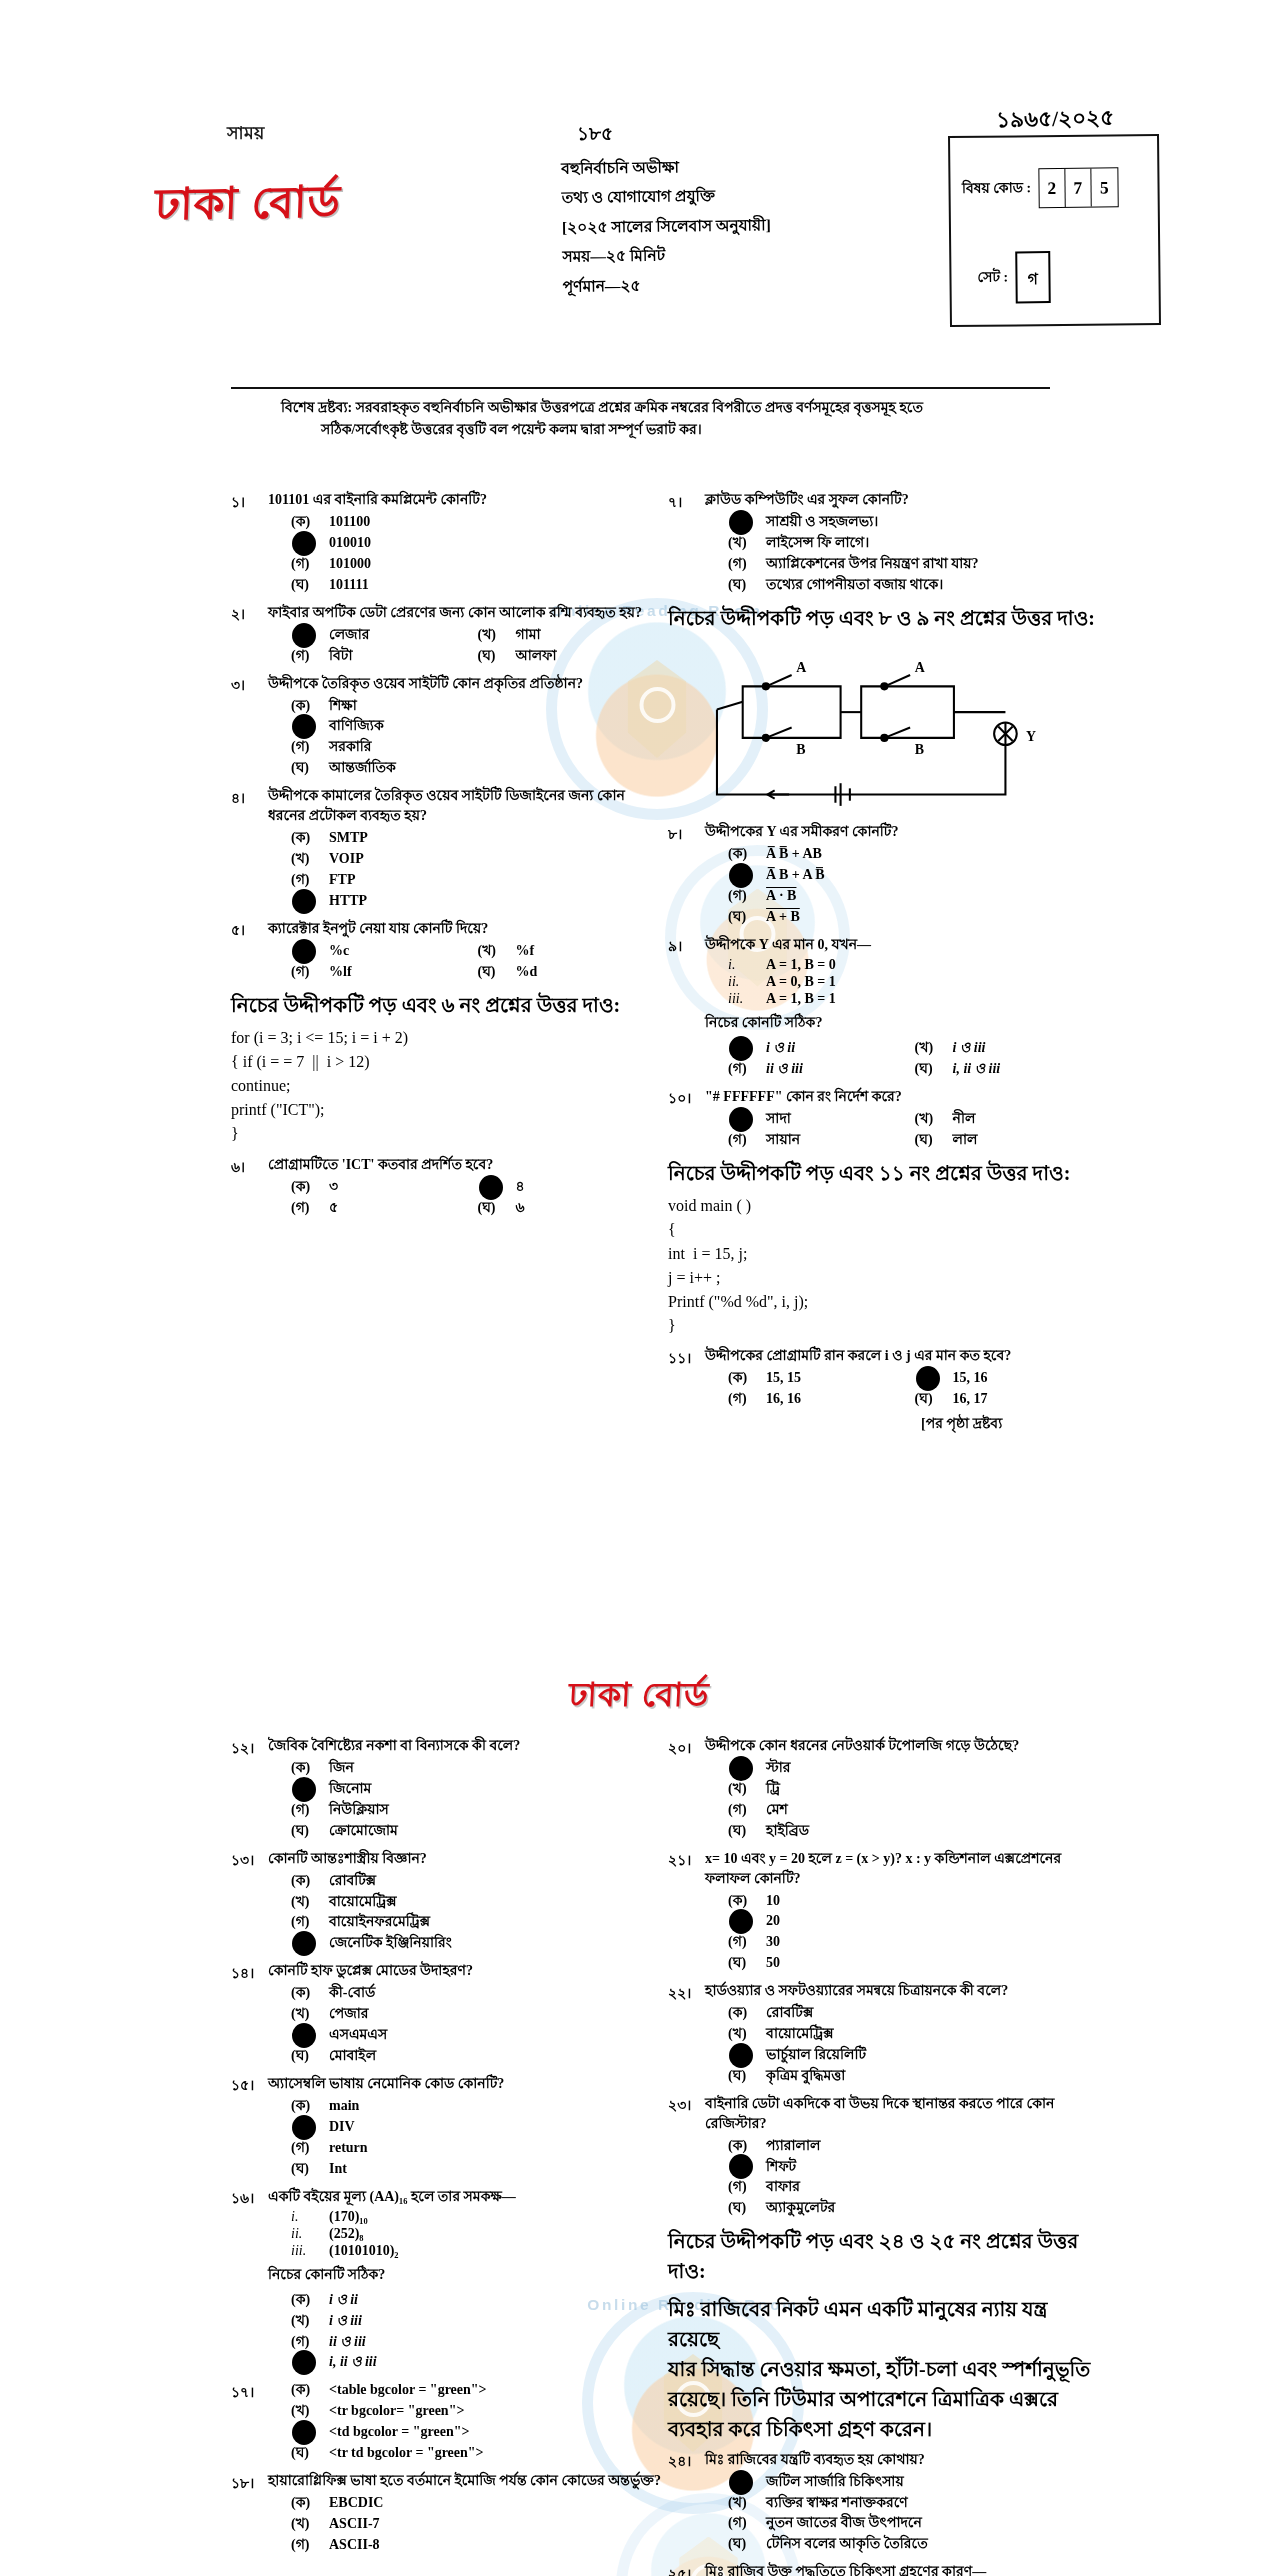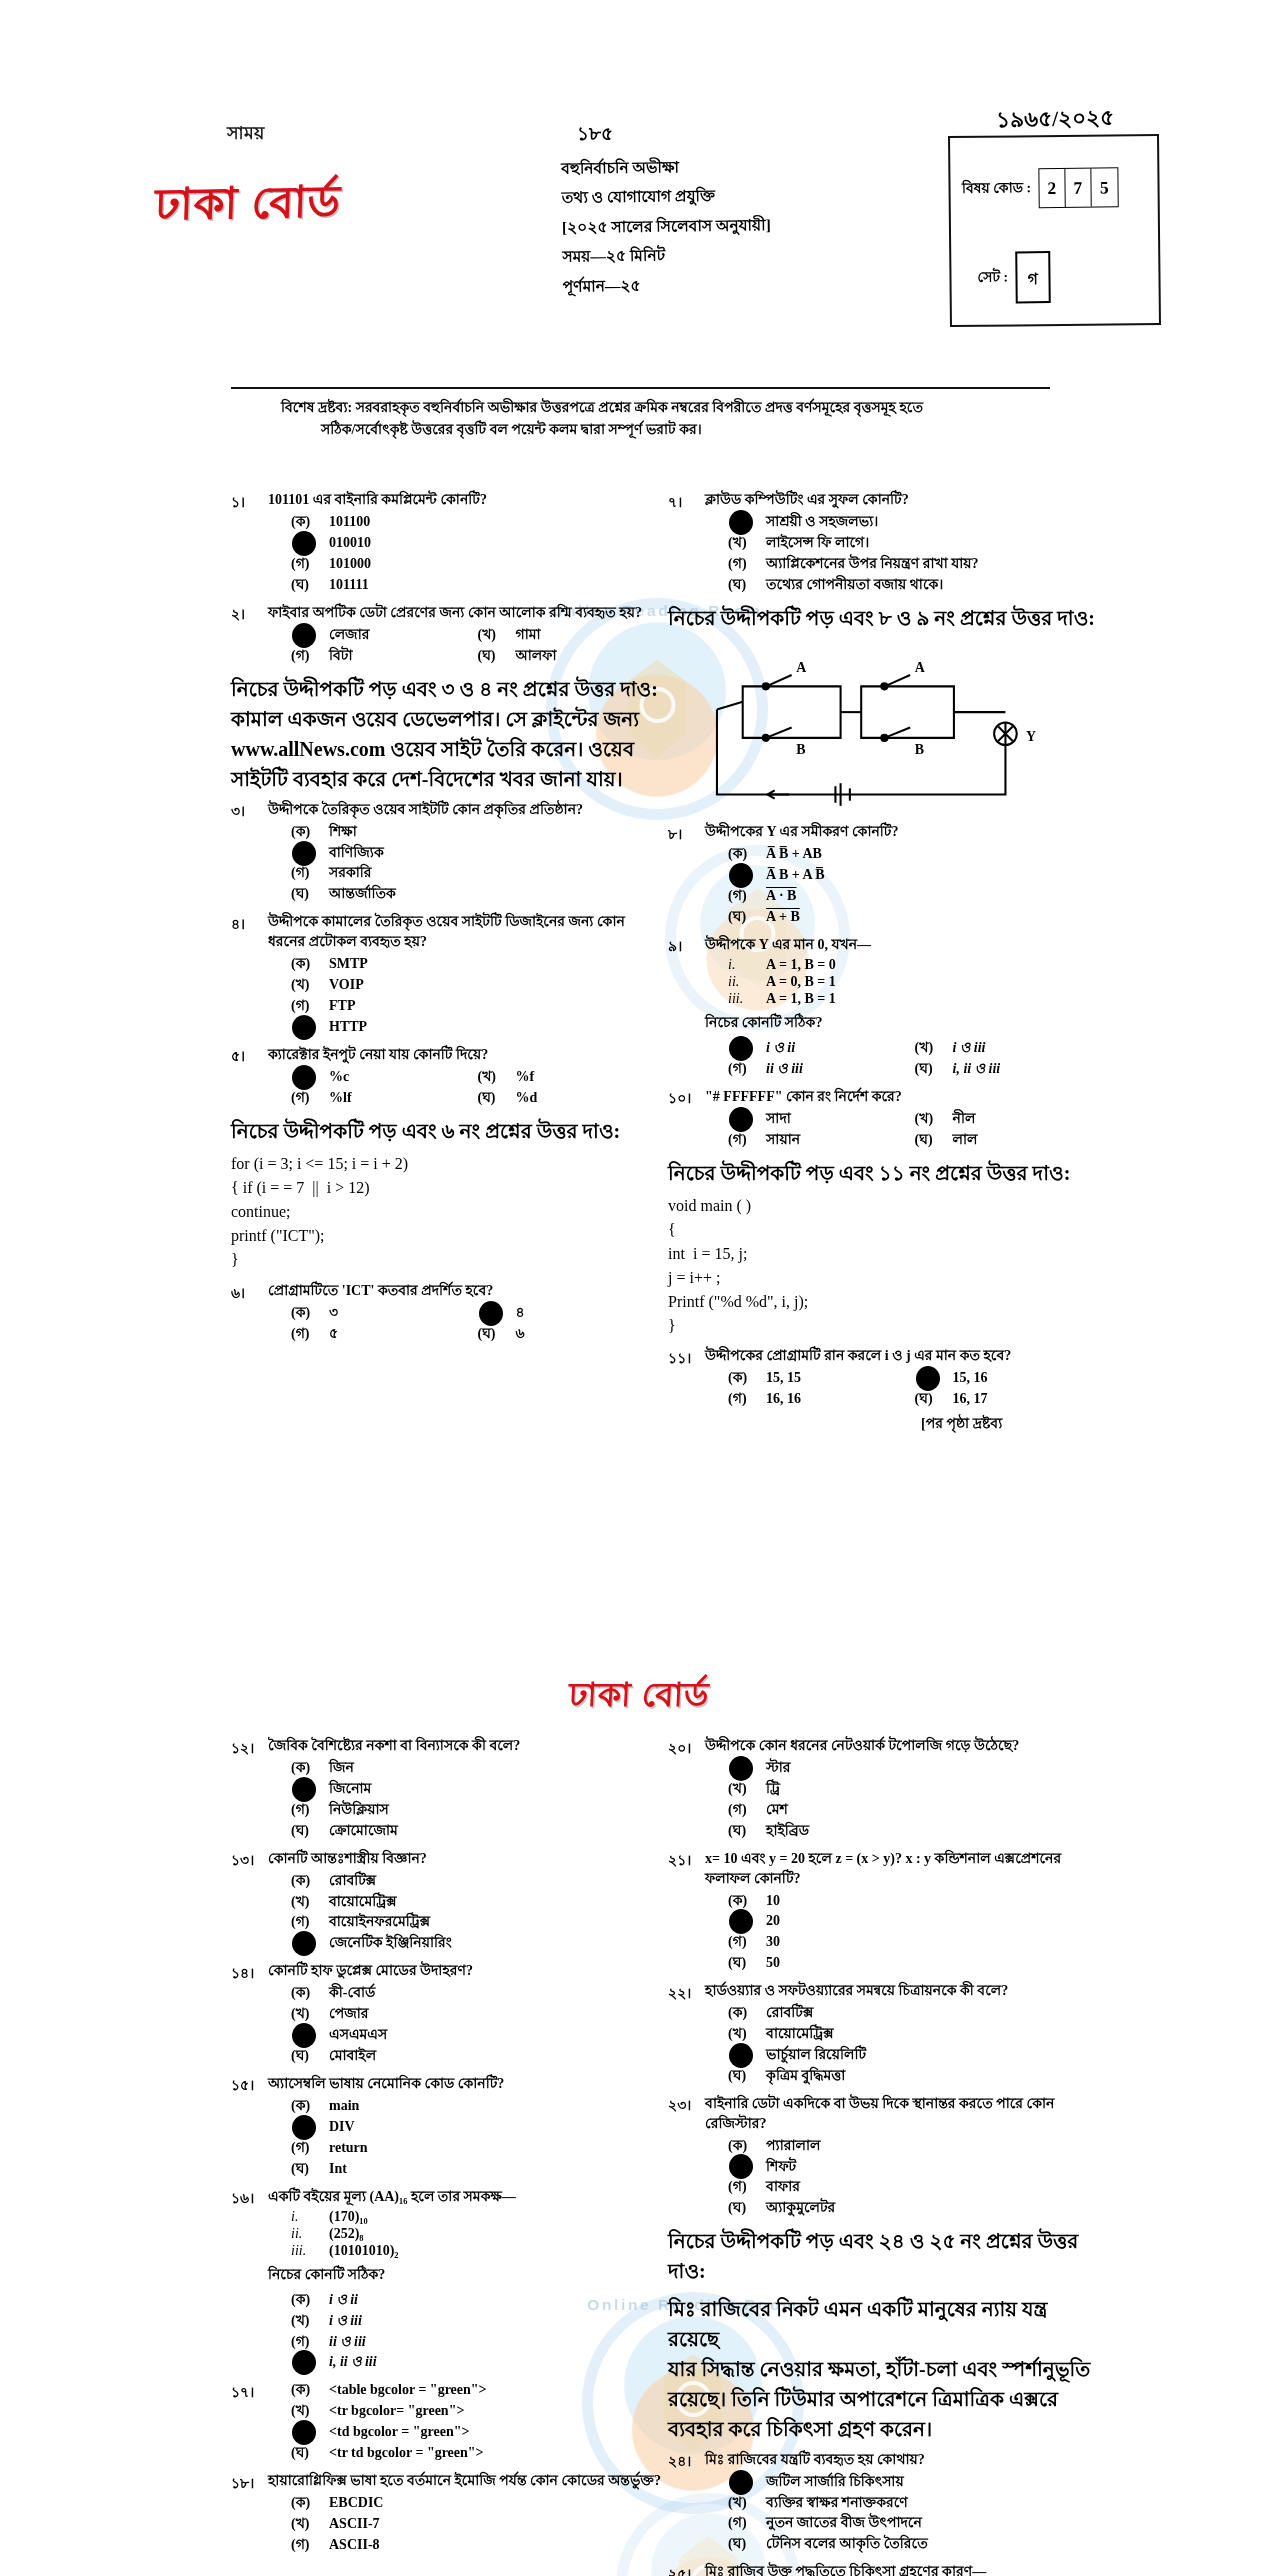--- a/index.html
+++ b/index.html
@@ -415,26 +415,20 @@
                 <span class="opt-val">বিটা</span>
               </div>
             <div class="opt">
                 <span class="opt-key">(ঘ)</span>
                 <span class="opt-val">আলফা</span>
               </div>
           </div>
         </div>
       </div>
 
-      <div class="stem">
-        <span class="stem-line">নিচের উদ্দীপকটি পড় এবং ৩ ও ৪ নং প্রশ্নের উত্তর দাও:</span>
-        <span class="stem-line">কামাল একজন ওয়েব ডেভেলপার। সে ক্লাইন্টের জন্য</span>
-        <span class="stem-line">www.allNews.com ওয়েব সাইট তৈরি করেন। ওয়েব</span>
-        <span class="stem-line">সাইটটি ব্যবহার করে দেশ-বিদেশের খবর জানা যায়।</span>
-      </div>
 
       <div class="q">
         <div class="q-num">৩।</div>
         <div class="q-body">
           <div class="q-text">উদ্দীপকে তৈরিকৃত ওয়েব সাইটটি কোন প্রকৃতির প্রতিষ্ঠান?</div>
           <div class="opts">
             <div class="opt">
                 <span class="opt-key">(ক)</span>
                 <span class="opt-val">শিক্ষা</span>
               </div>

